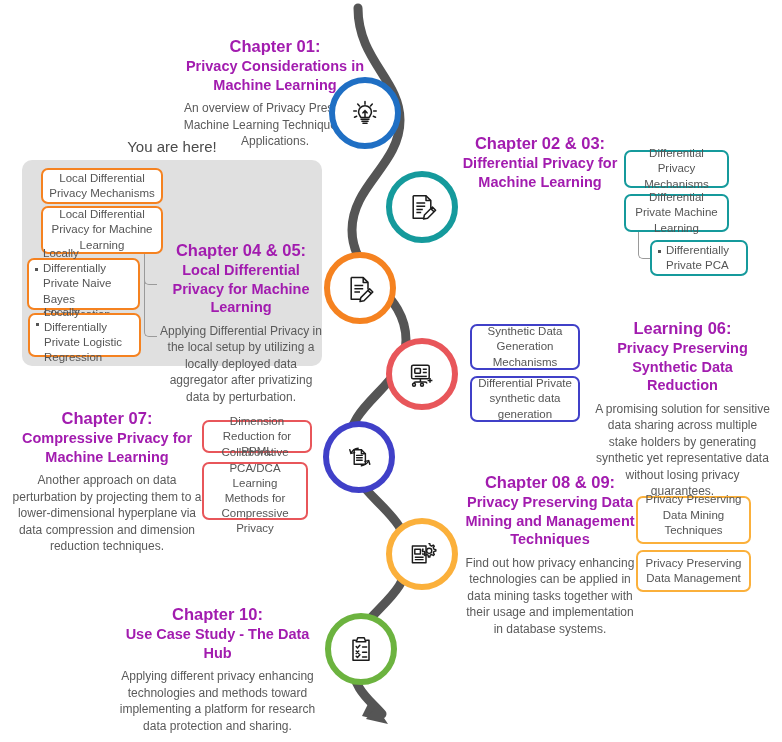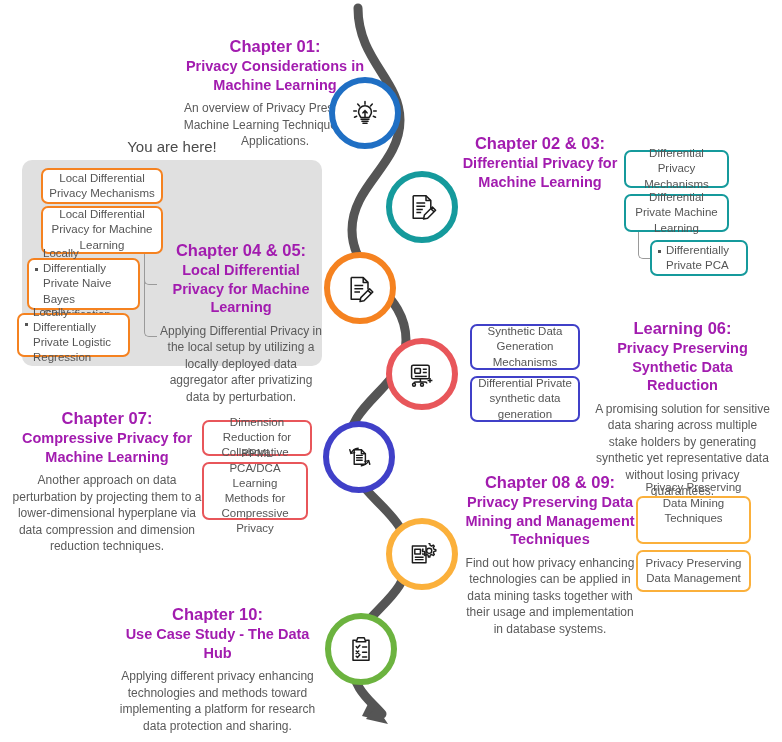--- a/index.html
+++ b/index.html
@@ -89,21 +89,21 @@
     border-width: 2px;
     border-style: solid;
     border-radius: 7px;
     font-size: 11.5px;
     color: #555555;
     line-height: 1.32;
     display: flex;
     align-items: center;
     justify-content: center;
     text-align: center;
-    padding: 16px 6px;
+    padding: 4px 6px;
   }
   .subbox.bulleted {
     text-align: left;
     justify-content: flex-start;
     padding-left: 14px;
   }
   .subbox.bulleted .bullet {
     position: absolute;
     left: 6px;
     top: 8px;
@@ -233,21 +233,21 @@
 
   <div class="connector" style="left:144px; top:254px; width:12px; height:30px;"></div>
 
   <div class="subbox bulleted" style="left:27px; top:258px; width:113px; height:52px; border-color:#f58220;">
     <span class="bullet"></span>
     <span>Locally Differentially Private Naive Bayes Classification</span>
   </div>
 
   <div class="connector" style="left:144px; top:254px; width:12px; height:82px;"></div>
 
-  <div class="subbox bulleted" style="left:17px; top:313px; width:113px; height:44px; border-color:#f58220;">
+  <div class="subbox bulleted" style="left:28px; top:313px; width:113px; height:44px; border-color:#f58220;">
     <span class="bullet"></span>
     <span>Locally Differentially Private Logistic Regression</span>
   </div>
 
   <div class="block" style="left:595px; top:318px; width:175px;">
     <div class="ch-title">
       <span class="big">Learning 06:</span>
       <span>Privacy Preserving Synthetic Data Reduction</span>
     </div>
     <p class="ch-desc">A promising solution for sensitive data sharing across multiple stake holders by generating synthetic yet representative data without losing privacy guarantees.</p>

